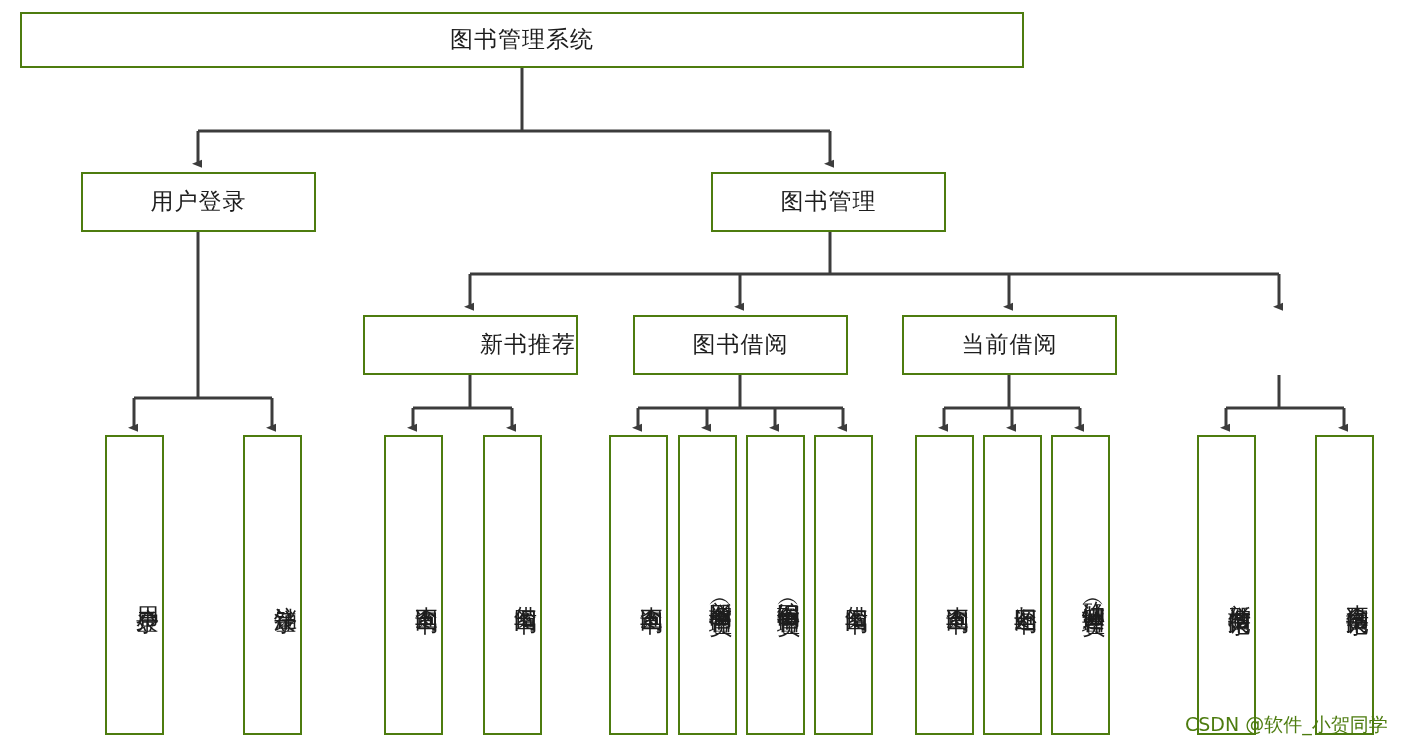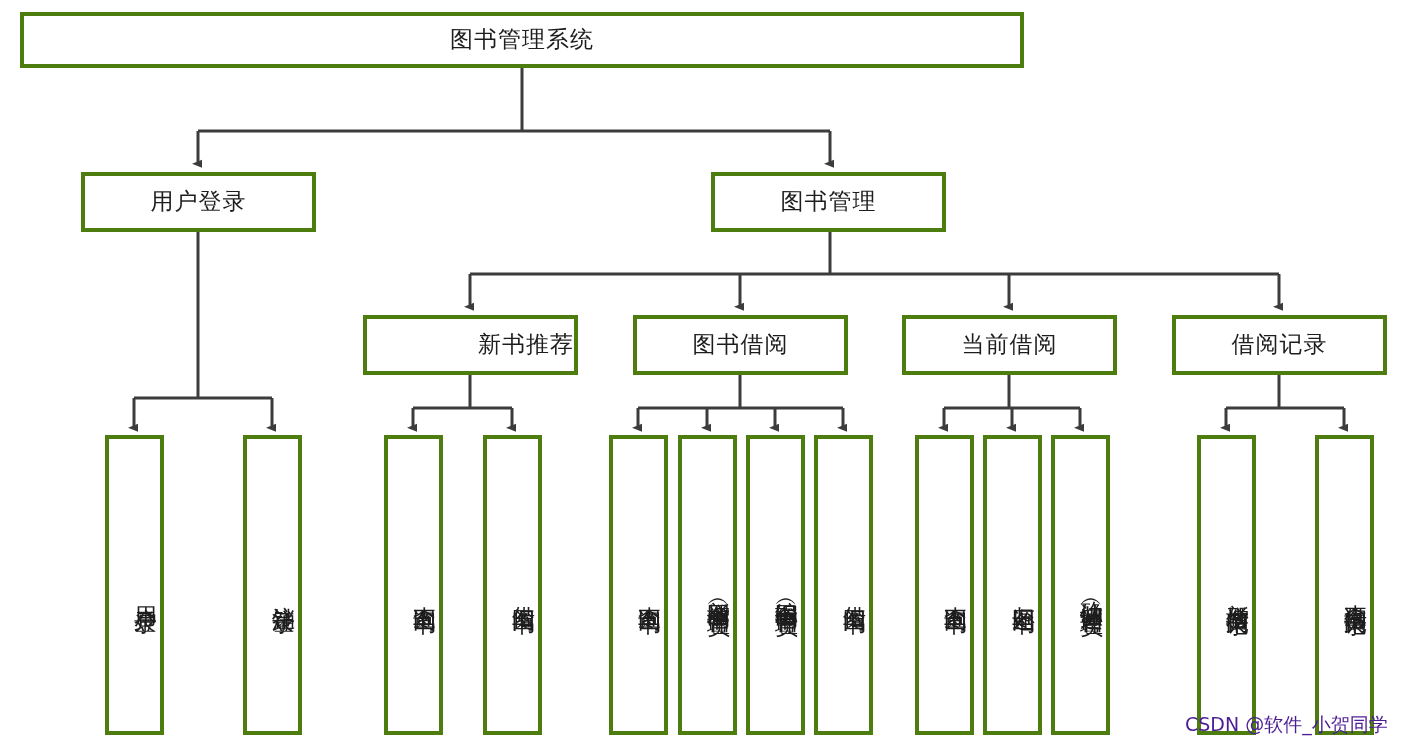--- a/index.html
+++ b/index.html
@@ -20,21 +20,21 @@
   #edges {
     position: absolute;
     left: 0;
     top: 0;
     width: 1405px;
     height: 747px;
   }
   .node {
     position: absolute;
     box-sizing: border-box;
-    border: 4px solid #4d7c0f;
+    border: 2px solid #4d7c0f;
     background: #ffffff;
     display: flex;
     align-items: center;
     justify-content: center;
     color: #1d1d1d;
     z-index: 2;
   }
   .node-h {
     font-size: 23px;
     letter-spacing: 1px;
@@ -49,21 +49,21 @@
     padding-top: 14px;
     align-items: flex-start;
     justify-content: center;
     white-space: nowrap;
   }
   .watermark {
     position: absolute;
     left: 1185px;
     top: 712px;
     font-size: 19px;
-    color: #4c1d95;
+    color: #4d7c0f;
     white-space: nowrap;
     z-index: 5;
   }
 </style>
 </head>
 <body>
 
 <div id="canvas">
 
   <svg id="edges" viewBox="0 0 1405 747" xmlns="http://www.w3.org/2000/svg">
@@ -129,23 +129,20 @@
 
   <div class="node node-h" style="left:363px; top:315px; width:215px; height:60px;justify-content:flex-end;">
     <span>新书推荐</span>
   </div>
   <div class="node node-h" style="left:633px; top:315px; width:215px; height:60px;">
     <span>图书借阅</span>
   </div>
   <div class="node node-h" style="left:902px; top:315px; width:215px; height:60px;">
     <span>当前借阅</span>
   </div>
-  <div class="node node-h" style="left:1172px; top:315px; width:215px; height:60px;">
-    <span>借阅记录</span>
-  </div>
 
   <div class="node node-v" style="left:105px; top:435px; width:59px; height:300px;">
     <span>用户登录</span>
   </div>
   <div class="node node-v" style="left:243px; top:435px; width:59px; height:300px;">
     <span>注销登录</span>
   </div>
 
   <div class="node node-v" style="left:384px; top:435px; width:59px; height:300px;">
     <span>查询图书</span>

